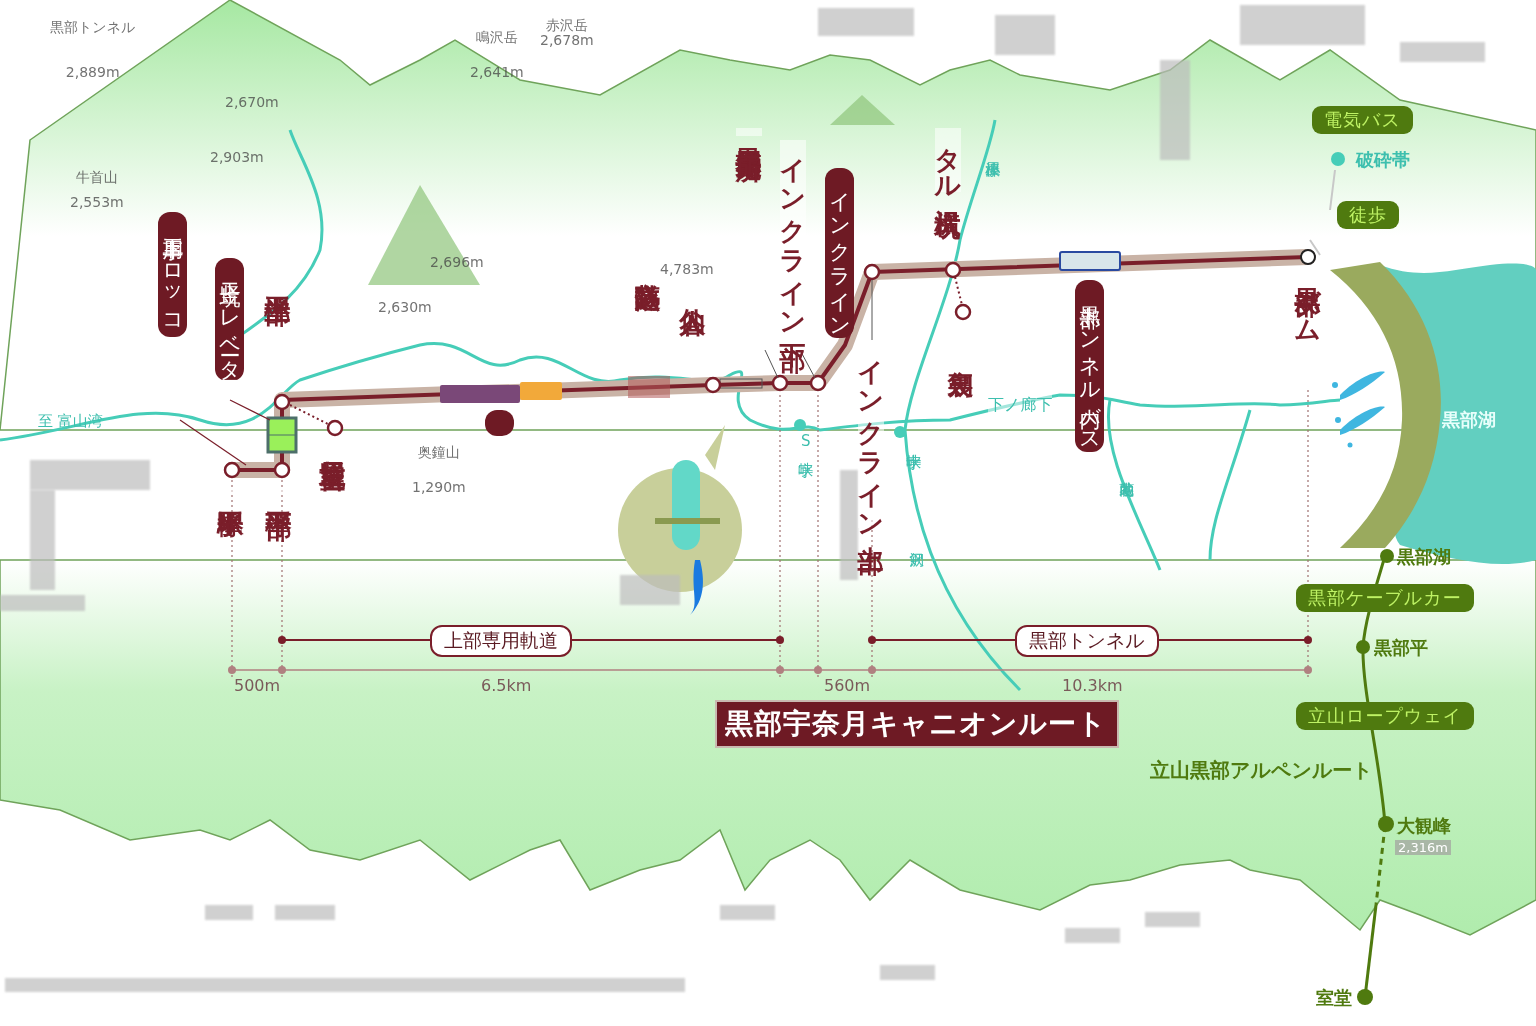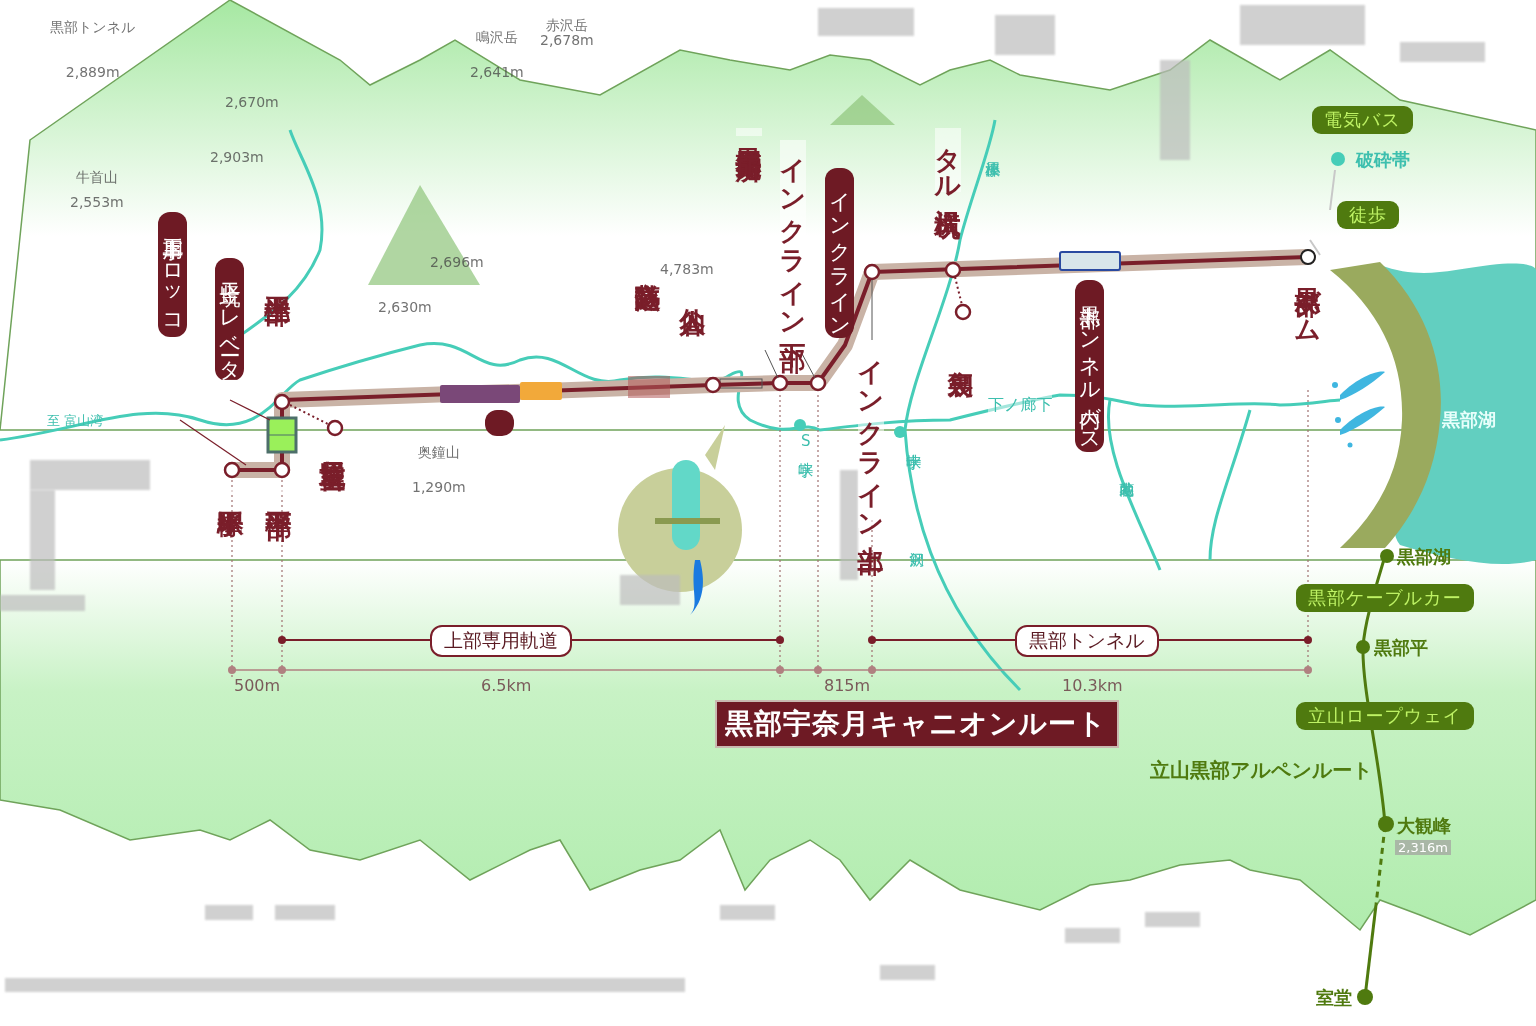--- a/index.html
+++ b/index.html
@@ -204,21 +204,21 @@
 <div class="abs blur" style="left:620px;top:575px;width:60px;height:30px;"></div>
 <div class="abs blur" style="left:840px;top:470px;width:18px;height:110px;"></div>
 <div class="abs foot blur" style="left:5px;top:978px;width:680px;height:14px;"></div>
 <div class="abs blur" style="left:205px;top:905px;width:48px;height:15px;"></div>
 <div class="abs blur" style="left:275px;top:905px;width:60px;height:15px;"></div>
 <div class="abs blur" style="left:720px;top:905px;width:55px;height:15px;"></div>
 <div class="abs blur" style="left:880px;top:965px;width:55px;height:15px;"></div>
 <div class="abs blur" style="left:1065px;top:928px;width:55px;height:15px;"></div>
 <div class="abs blur" style="left:1145px;top:912px;width:55px;height:15px;"></div>
 
-<div class="abs" style="left:47px;top:412px;color:#3dbfae;font-size:13px;">至 富山湾</div>
+<div class="abs" style="left:38px;top:412px;color:#3dbfae;font-size:15px;">至 富山湾</div>
 <div class="abs stream" style="left:797px;top:432px;">S字峡</div>
 <div class="abs stream" style="left:905px;top:442px;">十字峡</div>
 <div class="abs stream" style="left:908px;top:540px;">剱沢</div>
 <div class="abs stream" style="left:984px;top:150px;">棒小屋沢</div>
 <div class="abs" style="left:988px;top:395px;color:#3dbfae;font-size:16px;background:rgba(255,255,255,0.5);">下ノ廊下</div>
 <div class="abs stream" style="left:1118px;top:470px;">内蔵助谷</div>
 <div class="abs" style="left:1356px;top:148px;color:#3dbfae;font-size:18px;font-weight:bold;">破砕帯</div>
 <div class="abs lake-label" style="left:1442px;top:408px;">黒部湖</div>
 
 <div class="abs vpill" style="left:158px;top:212px;">工事用トロッコ電車</div>
@@ -238,21 +238,21 @@
 <div class="abs vlabel" style="left:858px;top:342px;font-size:26px;">インクライン上部</div>
 <div class="abs vlabel" style="left:935px;top:128px;font-size:26px;">タル沢横坑</div>
 <div class="abs vlabel" style="left:948px;top:350px;font-size:26px;">裏剱</div>
 <div class="abs vlabel" style="left:1295px;top:268px;font-size:26px;">黒部ダム</div>
 
 <div class="abs seg-pill" style="left:430px;top:625px;">上部専用軌道</div>
 <div class="abs seg-pill" style="left:1015px;top:625px;">黒部トンネル</div>
 
 <div class="abs dist" style="left:234px;top:676px;">500m</div>
 <div class="abs dist" style="left:481px;top:676px;">6.5km</div>
-<div class="abs dist" style="left:824px;top:676px;">815m</div>
+<div class="abs dist" style="left:824px;top:676px;">560m</div>
 <div class="abs dist" style="left:1062px;top:676px;">10.3km</div>
 
 <div class="abs title-box" style="left:715px;top:700px;padding-left:8px;">黒部宇奈月キャニオンルート</div>
 
 <div class="abs gpill" style="left:1312px;top:106px;">電気バス</div>
 <div class="abs gpill" style="left:1337px;top:201px;">徒歩</div>
 <div class="abs gpill" style="left:1296px;top:584px;">黒部ケーブルカー</div>
 <div class="abs gpill" style="left:1296px;top:702px;border-radius:9px;">立山ロープウェイ</div>
 <div class="abs gstation" style="left:1150px;top:757px;font-size:20px;">立山黒部アルペンルート</div>
 <div class="abs gstation" style="left:1397px;top:545px;">黒部湖</div>

